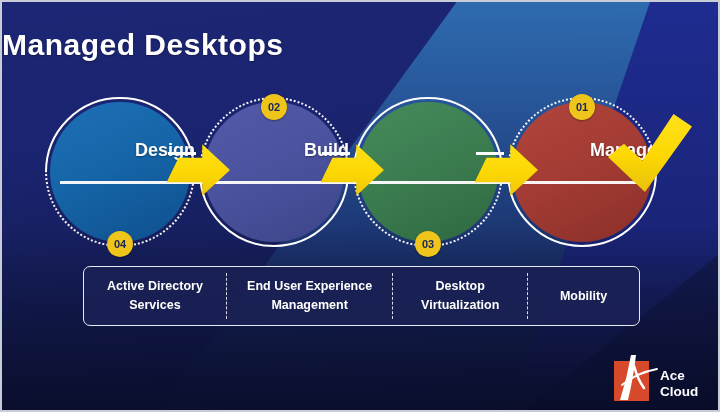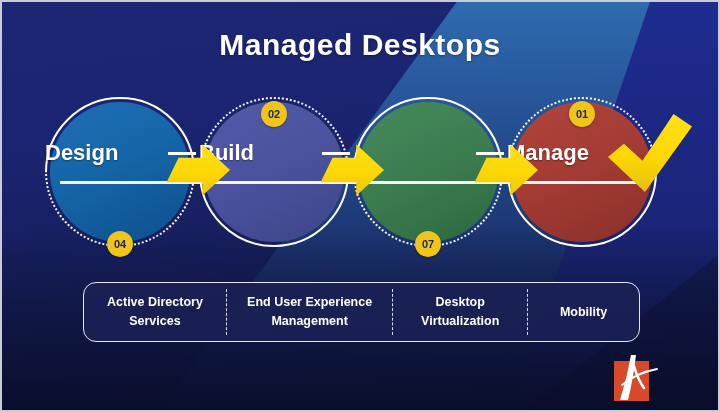--- a/index.html
+++ b/index.html
@@ -19,49 +19,49 @@
   .bg-steel-band {
     clip-path:polygon(63.5% 0, 90.5% 0, 71% 100%, 22% 100%);
     background:linear-gradient(180deg,rgba(47,111,178,0.95) 0%,rgba(38,88,150,0.6) 45%,rgba(24,48,100,0.28) 78%,rgba(18,34,78,0.12) 100%);
   }
   .bg-bottom-shade {
     background:linear-gradient(180deg,rgba(0,0,0,0) 55%,rgba(6,10,30,0.42) 84%,rgba(5,8,26,0.6) 100%);
   }
   
   .title {
     position:absolute; top:26px; left:0; width:100%;
-    text-align:center; color:#fff; font-size:30px; font-weight:bold;
+    color:#fff; font-size:30px; font-weight:bold;
     letter-spacing:0.5px; text-shadow:0 1px 2px rgba(0,0,0,0.35);
   }
   
   .step { position:absolute; top:80px; width:150px; height:178px; }
   .step-1 { left:43px; }  .step-2 { left:197px; }
   .step-3 { left:351px; } .step-4 { left:505px; }
   .ring { position:absolute; left:0; top:15px; width:150px; height:150px; border-radius:50%; }
   .ring-solid  { border:2.5px solid #fff; }
   .ring-dotted { border:2.5px dotted rgba(255,255,255,0.95); }
   .clip-top    { clip-path:inset(0 0 50% 0); }
   .clip-bottom { clip-path:inset(50% 0 0 0); }
   .circle-fill { position:absolute; left:5px; top:20px; width:140px; height:140px; border-radius:50%; z-index:2; }
   .fill-design  { background:linear-gradient(155deg,#1e6fb6 0%,#1565a8 45%,#0f4f8d 100%); }
   .fill-build   { background:linear-gradient(155deg,#535ba9 0%,#4a529e 50%,#3c4587 100%); }
   .fill-migrate { background:linear-gradient(155deg,#468b5c 0%,#3b7c4f 50%,#2e6840 100%); }
   .fill-manage  { background:linear-gradient(155deg,#b1453c 0%,#a23b34 50%,#8a2f29 100%); }
   .step-label {
     position:absolute; left:0; top:58px; width:150px; z-index:6;
-    text-align:left; color:#fff; font-size:22px; font-weight:bold;
+    text-align:right; color:#fff; font-size:18px; font-weight:bold;
     text-shadow:0 1px 2px rgba(0,0,0,0.4);
   }
   .badge {
     position:absolute; left:62px; width:26px; height:26px; border-radius:50%;
     background:#f0c51b; color:#17255a; font-size:11px; font-weight:bold;
     display:flex; align-items:center; justify-content:center; z-index:8;
     box-shadow:0 1px 2px rgba(0,0,0,0.35);
   }
-  .badge-top    { top:19px; }
+  .badge-top    { top:12px; }
   .badge-bottom { top:149px; }
   
   .baseline {
     position:absolute; left:58px; top:179px; width:582px; height:2.5px;
     background:rgba(255,255,255,0.95); z-index:4;
   }
   
   .connector { position:absolute; top:140px; width:66px; height:56px; z-index:6; }
   .conn-1 { left:162px; } .conn-2 { left:316px; } .conn-3 { left:470px; }
   .conn-dash {
@@ -75,22 +75,22 @@
   }
   
   .check {
     position:absolute; left:606px; top:112px; width:84px; height:78px; z-index:7;
     background:linear-gradient(180deg,#ffe11a 0%,#fcd703 55%,#e8c00c 100%);
     clip-path:polygon(0% 55%, 19% 38%, 41% 60%, 78% 0%, 100% 16%, 44% 100%);
     filter:drop-shadow(1px 2px 1px rgba(40,40,0,0.35));
   }
   
   .services-bar {
-    position:absolute; left:81px; top:280px; width:557px; height:60px;
-    border:1.5px solid #e8eaf2; border-radius:13px;
+    position:absolute; left:81px; top:264px; width:557px; height:60px;
+    border:1.5px solid #e8eaf2; border-radius:7px;
     background:rgba(26,33,84,0.92);
     display:flex; align-items:stretch; z-index:9;
   }
   .service-item {
     display:flex; align-items:center; justify-content:center;
     text-align:center; color:#fff; font-size:12.5px; font-weight:bold;
     line-height:1.5; padding:4px 10px;
   }
   .sv-1 { flex:1.34; } .sv-2 { flex:1.6; } .sv-3 { flex:1.25; } .sv-4 { flex:1.0; }
   .service-divider { border-left:1.5px dashed rgba(255,255,255,0.85); margin:6px 0; }
@@ -126,21 +126,21 @@
     <div class="ring ring-dotted clip-top"></div>
     <div class="circle-fill fill-build"></div>
     <div class="step-label">Build</div>
     <div class="badge badge-top">02</div>
   </div>
 
   <div class="step step-3">
     <div class="ring ring-solid clip-top"></div>
     <div class="ring ring-dotted clip-bottom"></div>
     <div class="circle-fill fill-migrate"></div>
-    <div class="badge badge-bottom">07</div>
+    <div class="badge badge-bottom">03</div>
   </div>
 
   <div class="step step-4">
     <div class="ring ring-solid clip-bottom"></div>
     <div class="ring ring-dotted clip-top"></div>
     <div class="circle-fill fill-manage"></div>
     <div class="step-label">Manage</div>
     <div class="badge badge-top">01</div>
   </div>
 
@@ -169,15 +169,19 @@
     <div class="service-item sv-4">Mobility</div>
   </div>
 
   <div class="logo">
     <div class="logo-mark"></div>
     <svg class="logo-svg" viewBox="0 0 100 55">
       <path d="M8 48 Q15 26 19 3 L24 3 Q21 28 16 48 Z" fill="#ffffff"></path>
       <path d="M22 14 Q26 28 32 36" stroke="#ffffff" stroke-width="2.6" fill="none" stroke-linecap="round"></path>
       <path d="M10 33 Q24 21 45 17" stroke="#ffffff" stroke-width="1.8" fill="none" stroke-linecap="round"></path>
     </svg>
+    <div class="logo-text">
+      <div>Ace</div>
+      <div>Cloud</div>
+    </div>
   </div>
 
 </div>
 
 </body></html>

